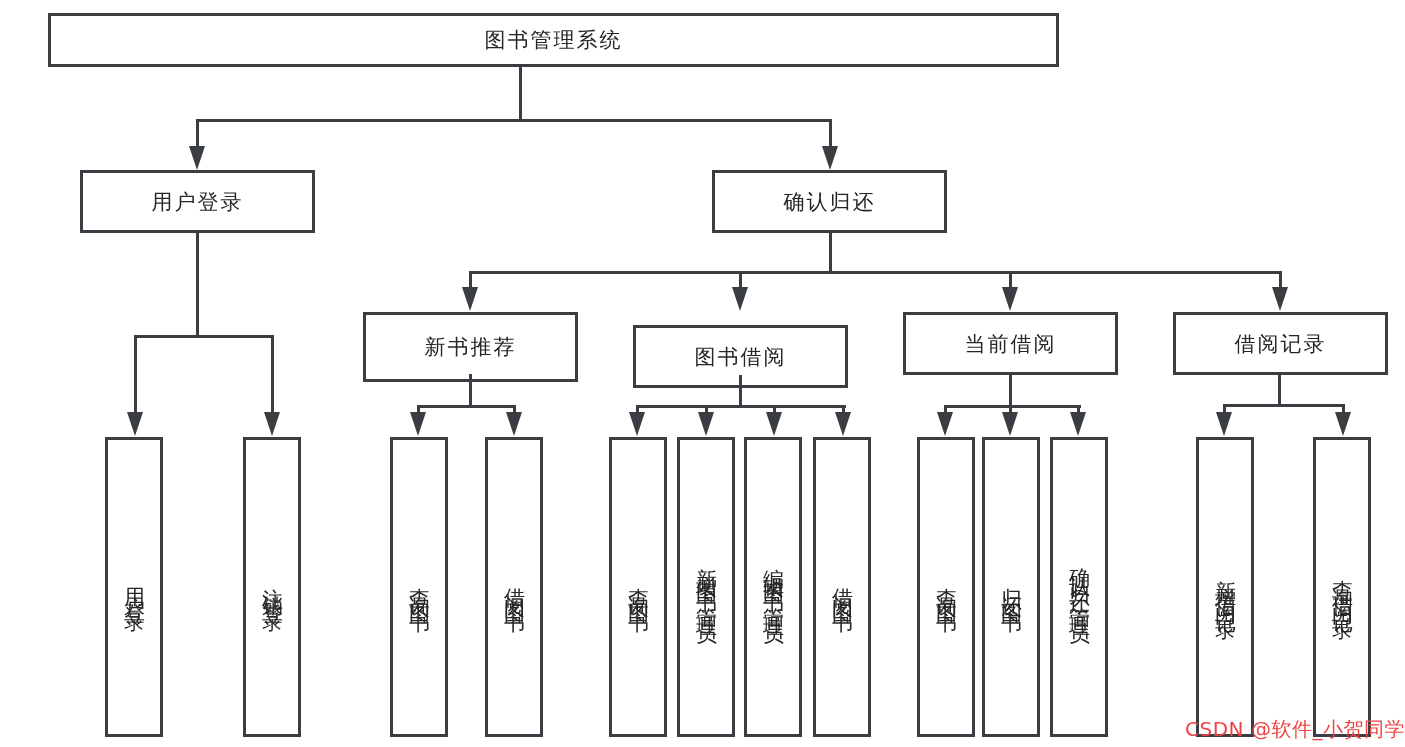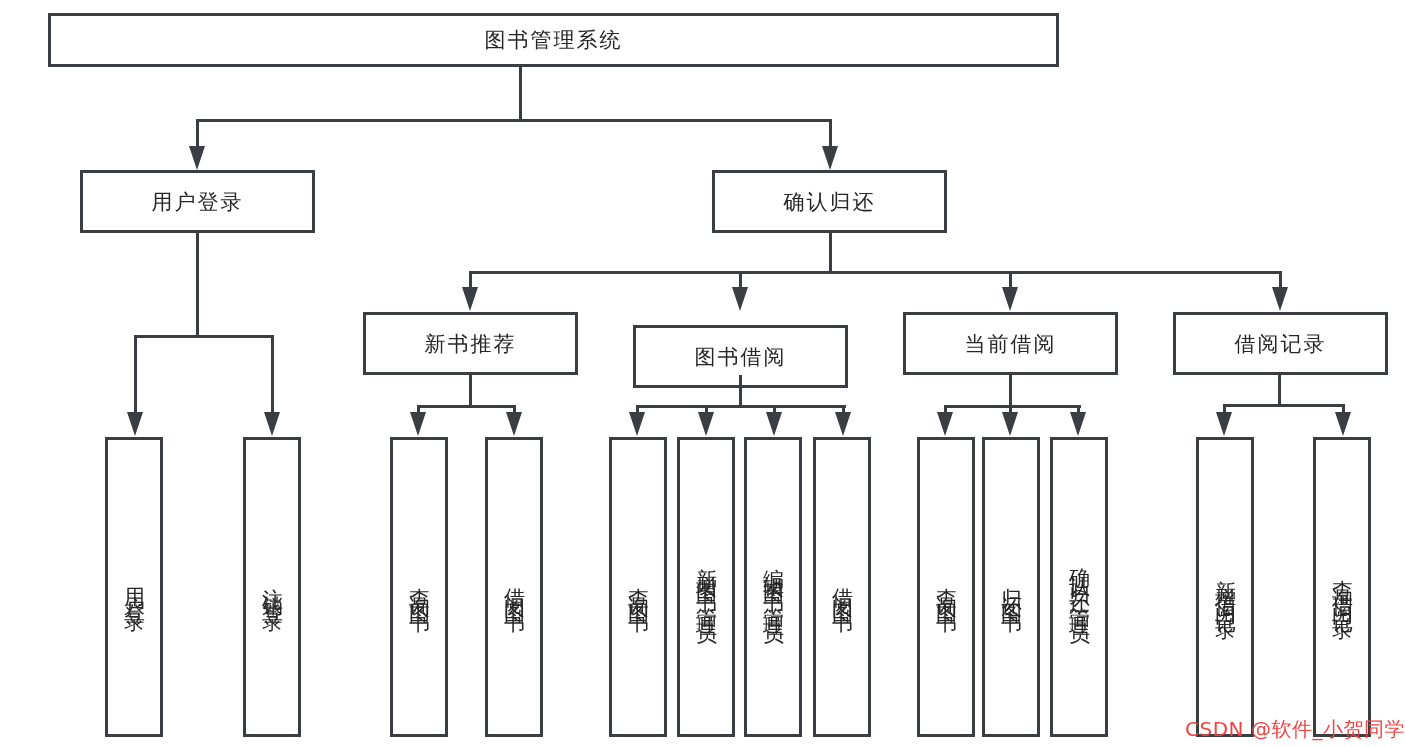--- a/index.html
+++ b/index.html
@@ -56,21 +56,21 @@
   <div class="line" style="left:468.5px; top:270.5px; width:813px; height:3px;"></div>
   <div class="line" style="left:468.5px;  top:272px; width:3px; height:18px;"></div>
   <div class="line" style="left:738.5px;  top:272px; width:3px; height:18px;"></div>
   <div class="line" style="left:1008.5px; top:272px; width:3px; height:18px;"></div>
   <div class="line" style="left:1278.5px; top:272px; width:3px; height:18px;"></div>
   <div class="arrow" style="left:462px;  top:287px;"></div>
   <div class="arrow" style="left:732px;  top:287px;"></div>
   <div class="arrow" style="left:1002px; top:287px;"></div>
   <div class="arrow" style="left:1272px; top:287px;"></div>
 
-  <div class="box hbox" style="left:363px;  top:312px; width:215px; height:63px;">新书推荐</div>
+  <div class="box hbox" style="left:363px;  top:312px; width:215px; height:70px;">新书推荐</div>
   <div class="box hbox" style="left:633px;  top:312px; width:215px; height:63px;margin-top:13px;">图书借阅</div>
   <div class="box hbox" style="left:903px;  top:312px; width:215px; height:63px;">当前借阅</div>
   <div class="box hbox" style="left:1173px; top:312px; width:215px; height:63px;">借阅记录</div>
 
   <div class="line" style="left:468.5px; top:374px; width:3px;  height:33px;"></div>
   <div class="line" style="left:416.5px; top:405px; width:99px; height:3px;"></div>
   <div class="line" style="left:416.5px; top:407px; width:3px;  height:8px;"></div>
   <div class="line" style="left:512.5px; top:407px; width:3px;  height:8px;"></div>
   <div class="arrow" style="left:410px; top:412px;"></div>
   <div class="arrow" style="left:506px; top:412px;"></div>

